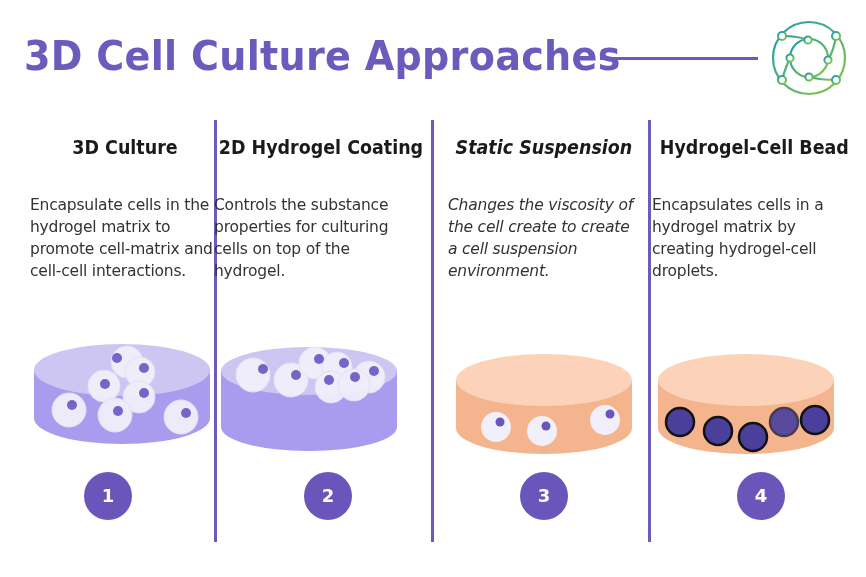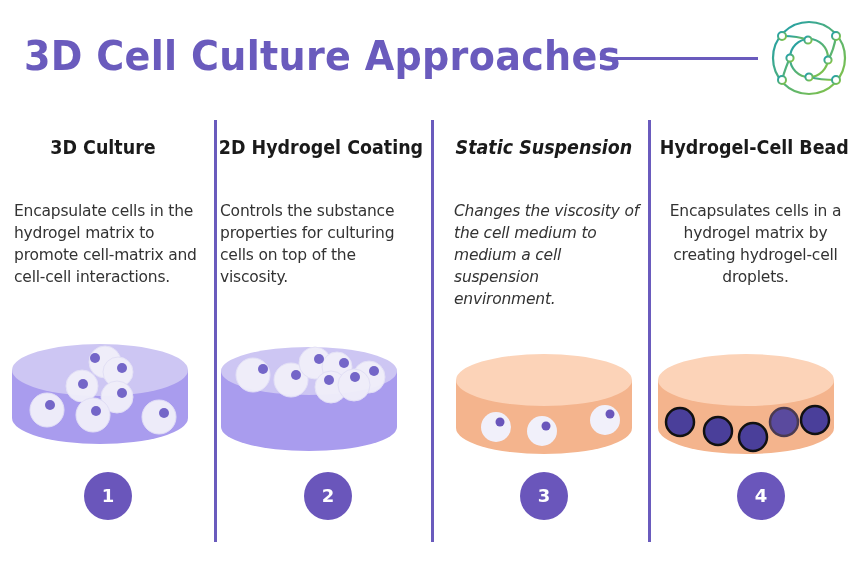--- a/index.html
+++ b/index.html
@@ -9,21 +9,21 @@
            color: #6a5bbd; letter-spacing: 0.3px; white-space: nowrap; margin: 0;
            font-family: "DejaVu Sans", sans-serif; transform: scaleX(0.93); transform-origin: left center; }
   .title-rule { position: absolute; left: 600px; top: 57px; width: 158px; height: 3px; background: #6a5bbd; }
   .logo { position: absolute; left: 768px; top: 18px; width: 82px; height: 80px; }
   .divider { position: absolute; top: 120px; width: 3px; height: 422px; background: #6a5bbd; }
   .col { position: absolute; top: 120px; width: 205px; height: 430px; }
   .col-heading { position: absolute; left: 0; right: 0; top: 16px; text-align: center;
                  font-size: 19px; font-weight: bold; color: #1a1a1a; margin: 0;
                  font-family: "DejaVu Sans", sans-serif; transform: scaleX(0.92); white-space: nowrap; }
   .col-desc { position: absolute; left: 0; top: 74px; width: 205px; font-size: 15.5px; line-height: 22px;
-              color: #333333; margin: 6px; font-family: "DejaVu Sans", sans-serif; letter-spacing: -0.2px; }
+              color: #333333; margin: 0; font-family: "DejaVu Sans", sans-serif; letter-spacing: -0.2px; }
   .dish { position: absolute; left: 0; top: 222px; }
   .num-badge { position: absolute; width: 48px; height: 48px; border-radius: 50%; background: #6a56bb;
                color: #fff; font-weight: bold; font-size: 18px; line-height: 48px; text-align: center;
                font-family: "DejaVu Sans", sans-serif; top: 472px; }
 </style>
 </head>
 <body>
 
 <h1 class="title">3D Cell Culture Approaches</h1>
 <div class="title-rule"></div>
@@ -52,21 +52,21 @@
     <circle cx="60" cy="42" r="3.6"></circle>
     <circle cx="41" cy="59" r="3.6"></circle>
     <circle cx="22" cy="40" r="3.6"></circle>
   </g>
 </svg>
 
 <div class="divider" style="left:214px;"></div>
 <div class="divider" style="left:431px;"></div>
 <div class="divider" style="left:648px;"></div>
 
-<section class="col" style="left:8px; width:190px;">
+<section class="col" style="left:30px; width:190px;">
   <h2 class="col-heading">3D Culture</h2>
   <p class="col-desc" style="width:190px;">Encapsulate cells in the hydrogel matrix to promote cell-matrix and cell-cell interactions.</p>
   <svg class="dish" width="180" height="110" viewBox="0 0 180 110" style="left:2px;">
     <path d="M2 28 L2 76 A88 26 0 0 0 178 76 L178 28 Z" fill="#a99cee"></path>
     <ellipse cx="90" cy="28" rx="88" ry="26" fill="#cdc6f3"></ellipse>
     <g fill="#f1f0fa" stroke="#e4e1f6" stroke-width="1" opacity="0.95">
       <circle cx="72" cy="44" r="16"></circle>
         <circle cx="95" cy="20" r="16"></circle>
         <circle cx="108" cy="30" r="15"></circle>
       <circle cx="107" cy="55" r="16"></circle>
@@ -82,21 +82,21 @@
         <circle cx="40" cy="63" r="5"></circle>
         <circle cx="86" cy="69" r="5"></circle>
       <circle cx="154" cy="71" r="5"></circle>
     </g>
   </svg>
 </section>
 <div class="num-badge" style="left:84px;">1</div>
 
 <section class="col" style="left:211px; width:195px;">
   <h2 class="col-heading">2D Hydrogel Coating</h2>
-  <p class="col-desc" style="left:3px; width:190px;">Controls the substance properties for culturing cells on top of the viscosity.</p>
+  <p class="col-desc" style="left:3px; width:190px;">Controls the substance properties for culturing cells on top of the hydrogel.</p>
   <svg class="dish" width="180" height="110" viewBox="0 0 180 110" style="left:8px; top:225px;">
     <path d="M2 26 L2 82 A88 24 0 0 0 178 82 L178 26 Z" fill="#a99cee"></path>
     <ellipse cx="90" cy="26" rx="88" ry="24" fill="#cdc6f3"></ellipse>
     <g fill="#f1f0fa" stroke="#e4e1f6" stroke-width="1" opacity="0.95">
       <circle cx="34" cy="30" r="17"></circle>
         <circle cx="72" cy="35" r="17"></circle>
         <circle cx="96" cy="18" r="16"></circle>
       <circle cx="118" cy="22" r="15"></circle>
         <circle cx="112" cy="42" r="16"></circle>
         <circle cx="150" cy="32" r="16"></circle>
@@ -110,41 +110,41 @@
         <circle cx="110" cy="35" r="5"></circle>
         <circle cx="155" cy="26" r="5"></circle>
       <circle cx="136" cy="32" r="5"></circle>
     </g>
   </svg>
 </section>
 <div class="num-badge" style="left:304px;">2</div>
 
 <section class="col" style="left:448px; width:190px;font-style:italic;">
   <h2 class="col-heading">Static Suspension</h2>
-  <p class="col-desc" style="width:190px;">Changes the viscosity of the cell medium to medium a cell suspension environment.</p>
+  <p class="col-desc" style="width:190px;">Changes the viscosity of the cell create to create a cell suspension environment.</p>
   <svg class="dish" width="180" height="110" viewBox="0 0 180 110" style="left:6px; top:230px;">
     <path d="M2 30 L2 78 A88 26 0 0 0 178 78 L178 30 Z" fill="#f4b48d"></path>
     <ellipse cx="90" cy="30" rx="88" ry="26" fill="#fcd3b8"></ellipse>
     <g fill="#f1f0fa">
       <circle cx="42" cy="77" r="15"></circle>
         <circle cx="88" cy="81" r="15"></circle>
         <circle cx="151" cy="70" r="15"></circle>
     </g>
     <g fill="#6a56bb">
       <circle cx="46" cy="72" r="4.5"></circle>
         <circle cx="92" cy="76" r="4.5"></circle>
         <circle cx="156" cy="64" r="4.5"></circle>
     </g>
   </svg>
 </section>
 <div class="num-badge" style="left:520px;">3</div>
 
 <section class="col" style="left:652px; width:195px;">
   <h2 class="col-heading">Hydrogel-Cell Bead</h2>
-  <p class="col-desc" style="width:195px;text-align:center;">Encapsulates cells in a hydrogel matrix by creating hydrogel-cell droplets.</p>
+  <p class="col-desc" style="width:195px;">Encapsulates cells in a hydrogel matrix by creating hydrogel-cell droplets.</p>
   <svg class="dish" width="180" height="110" viewBox="0 0 180 110" style="left:4px; top:230px;">
     <path d="M2 30 L2 78 A88 26 0 0 0 178 78 L178 30 Z" fill="#f4b48d"></path>
     <ellipse cx="90" cy="30" rx="88" ry="26" fill="#fcd3b8"></ellipse>
     <g stroke="#111111" stroke-width="2.5">
       <circle cx="24" cy="72" r="14" fill="#4a3f9a"></circle>
       <circle cx="62" cy="81" r="14" fill="#4a3f9a"></circle>
       <circle cx="97" cy="87" r="14" fill="#4a3f9a"></circle>
       <circle cx="128" cy="72" r="14" fill="#5a4a9e" stroke="#4a3a50"></circle>
       <circle cx="159" cy="70" r="14" fill="#4a3f9a"></circle>
     </g>

